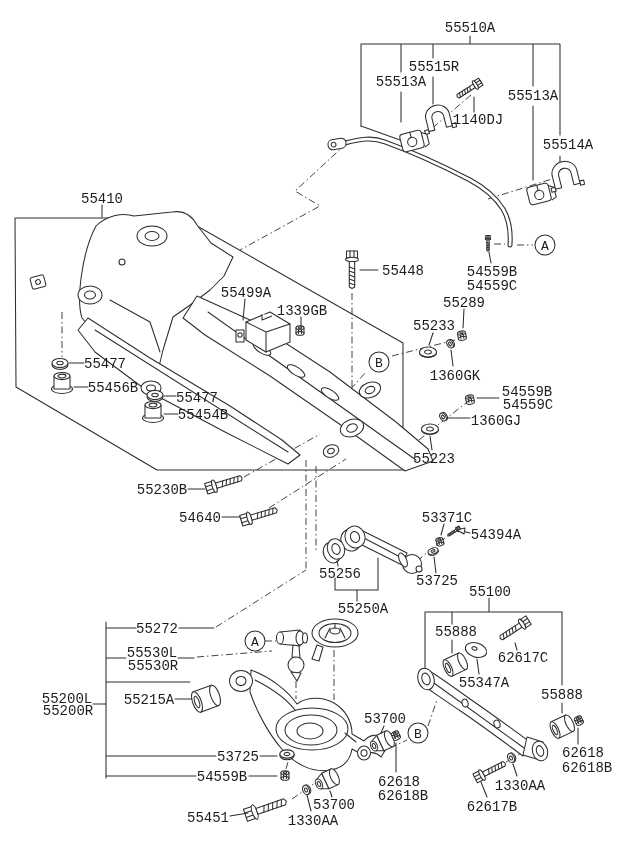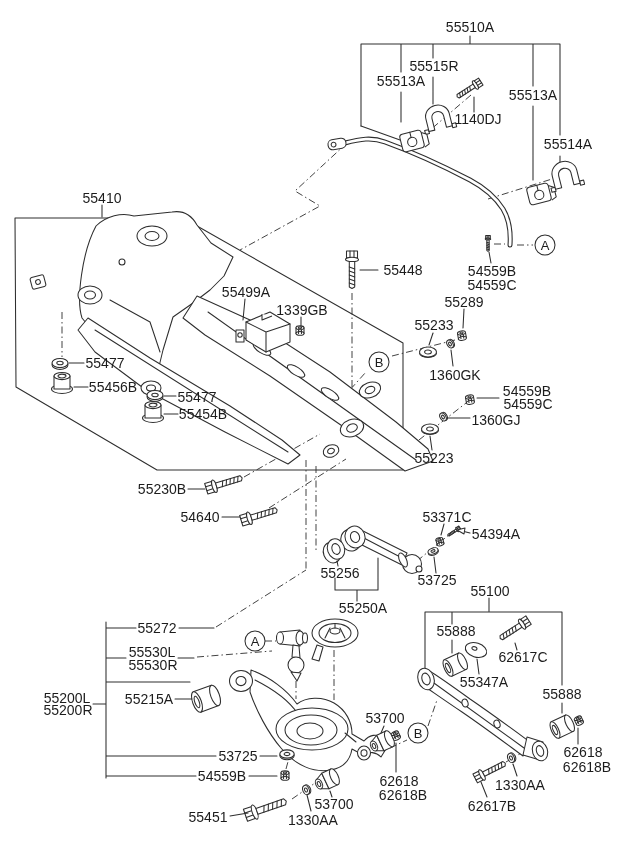--- a/index.html
+++ b/index.html
@@ -1,17 +1,17 @@
 <!DOCTYPE html>
 <html><head>
 <meta charset="utf-8">
 <style>
   html,body{margin:0;padding:0;background:#fff;}
   .stage{position:relative;width:626px;height:848px;background:#fff;overflow:hidden;
-         font-family:Liberation Sans, sans-serif;}
+         font-family:Liberation Mono, monospace;}
   svg{position:absolute;left:0;top:0;}
   svg *{vector-effect:non-scaling-stroke;}
   .s  {stroke:#2e2e2e;stroke-width:1.05;fill:none;stroke-linejoin:round;stroke-linecap:round;}
   .w  {stroke:#2e2e2e;stroke-width:1.05;fill:#ffffff;stroke-linejoin:round;}
   .dash{stroke:#2e2e2e;stroke-width:0.9;fill:none;stroke-dasharray:7 3 1.5 3;}
   .bar{stroke:#2e2e2e;stroke-width:5;fill:none;stroke-linecap:round;}
   .barin{stroke:#ffffff;stroke-width:2.8;fill:none;stroke-linecap:round;}
   .lbl{font-size:14px;fill:#1c1c1c;text-anchor:middle;}
   .co {font-size:13px;fill:#1c1c1c;text-anchor:middle;}
 </style>

